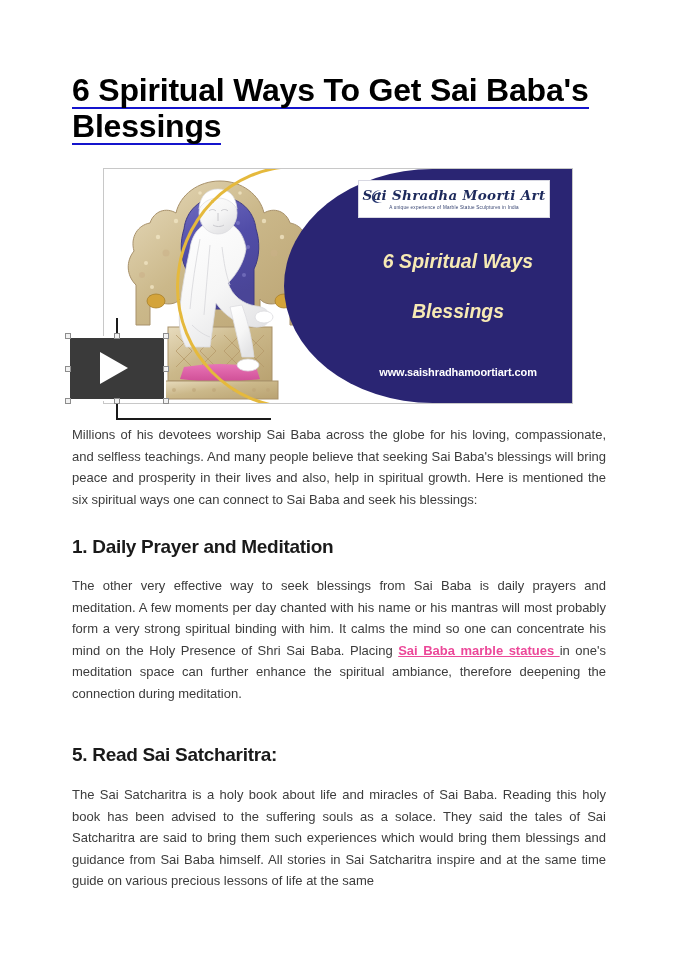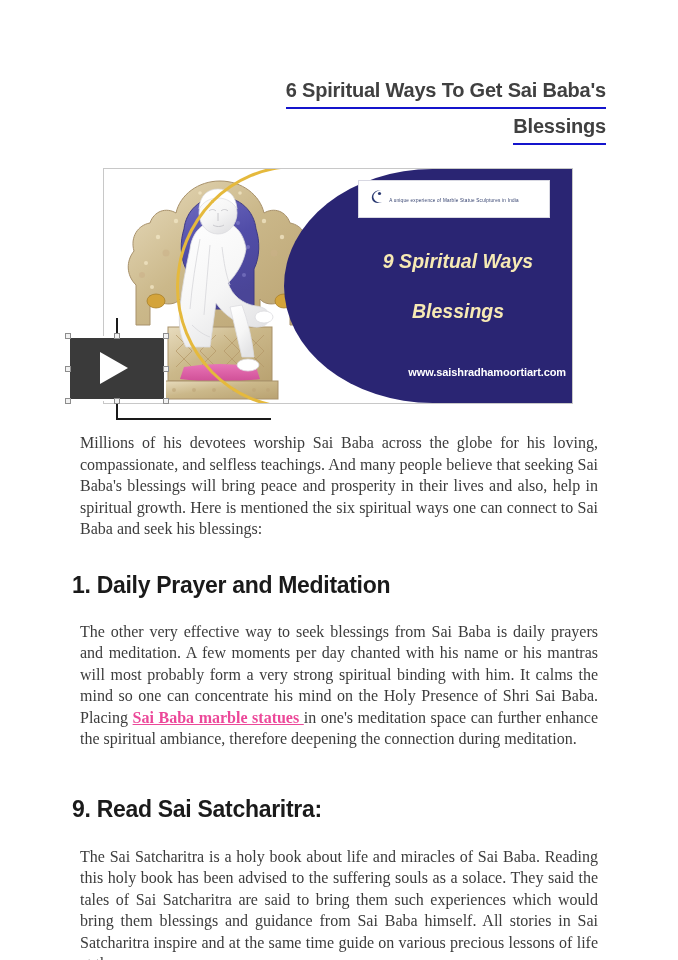--- a/index.html
+++ b/index.html
@@ -21,26 +21,26 @@
     inset: 0;
     background: #ffffff;
   }
 
   
   .doc-title {
     position: absolute;
     left: 72px;
     top: 74px;
     width: 534px;
-    text-align: right;
-    font-family: "Liberation Sans", sans-serif;
-    font-weight: bold;
-    font-size: 20px;
+    text-align: left;
+    font-family: "Liberation Sans", sans-serif;
+    font-weight: bold;
+    font-size: 32px;
     line-height: 33px;
-    color: #404040;
+    color: #000000;
     letter-spacing: -0.2px;
   }
   .doc-title .tline {
     display: inline-block;
     border-bottom: 2.5px solid #1414cc;
     padding-bottom: 0px;
   }
   .tline2 { margin-top: 1px; }
 
   
@@ -138,21 +138,21 @@
     font-style: italic;
     font-weight: bold;
     font-size: 19.5px;
     line-height: 25px;
     color: #f7eab4;
   }
   .media-url {
     position: absolute;
     left: 246px; top: 197px;
     width: 216px;
-    text-align: right;
+    text-align: center;
     font-family: "Liberation Sans", sans-serif;
     font-weight: bold;
     font-size: 11px;
     color: #ffffff;
     letter-spacing: -0.1px;
   }
 
   
   .statue-art {
     position: absolute;
@@ -218,33 +218,33 @@
   }
 
   
   .body-col {
     position: absolute;
     left: 72px;
     top: 424px;
     width: 534px;
   }
   p.para {
-    margin: 8px;
-    font-family: Liberation Serif, serif;
-    font-size: 16px;
+    margin: 0;
+    font-family: Liberation Sans, sans-serif;
+    font-size: 13px;
     line-height: 21.5px;
     color: #3c3c3c;
     text-align: justify;
     text-justify: inter-word;
   }
   h2.section {
     margin: 0;
     font-family: "Liberation Sans", sans-serif;
     font-weight: bold;
-    font-size: 23px;
+    font-size: 19px;
     line-height: 22px;
     color: #1a1a1a;
     letter-spacing: -0.3px;
   }
   .sp-1 { height: 26px; }
   .sp-2 { height: 17px; }
   .sp-3 { height: 40px; }
   .sp-4 { height: 18px; }
 
   a.inline-link {
@@ -398,25 +398,26 @@
       </div>
 
       <div class="navy-shape"></div>
       <div class="gold-arc"></div>
 
       <div class="logo-box">
         <svg class="logo-swoosh" viewBox="0 0 13 18">
           <path d="M10 2 C4 3 1 7 3 11 C4.5 14 8 15 11 14 C7 16 2 15 1 11 C0 6 4 2 10 2 Z" fill="#2a3a72"></path>
           <circle cx="8.5" cy="5.5" r="1.6" fill="#2a3a72"></circle>
         </svg>
+        <div class="logo-name">Sai Shradha Moorti Art</div>
         <div class="logo-tag">A unique experience of Marble Statue Sculptures in India</div>
       </div>
 
       <div class="media-headline">
-        <span>9 Spiritual Ways</span><br>
+        <span>6 Spiritual Ways</span><br>
         <br>
         <span>Blessings</span>
       </div>
 
       <div class="media-url">www.saishradhamoortiart.com</div>
     </div>
   </div>
 
   <div class="caret-line"></div>
   <div class="caret-base"></div>
@@ -438,19 +439,19 @@
 
     <p class="para">Millions of his devotees worship Sai Baba across the globe for his loving, compassionate, and selfless teachings. And many people believe that seeking Sai Baba's blessings will bring peace and prosperity in their lives and also, help in spiritual growth. Here is mentioned the six spiritual ways one can connect to Sai Baba and seek his blessings:</p>
 
     <div class="sp-1"></div>
     <h2 class="section">1. Daily Prayer and Meditation</h2>
 
     <div class="sp-2"></div>
     <p class="para"><span>The other very effective way to seek blessings from Sai Baba is daily prayers and meditation. A few moments per day chanted with his name or his mantras will most probably form a very strong spiritual binding with him. It calms the mind so one can concentrate his mind on the Holy Presence of Shri Sai Baba. Placing </span><a class="inline-link" href="#">Sai Baba marble statues </a><span>in one's meditation space can further enhance the spiritual ambiance, therefore deepening the connection during meditation.</span></p>
 
     <div class="sp-3"></div>
-    <h2 class="section">9. Read Sai Satcharitra:</h2>
+    <h2 class="section">5. Read Sai Satcharitra:</h2>
 
     <div class="sp-4"></div>
     <p class="para">The Sai Satcharitra is a holy book about life and miracles of Sai Baba. Reading this holy book has been advised to the suffering souls as a solace. They said the tales of Sai Satcharitra are said to bring them such experiences which would bring them blessings and guidance from Sai Baba himself. All stories in Sai Satcharitra inspire and at the same time guide on various precious lessons of life at the same</p>
   </div>
 
 </div>
 
 </body></html>

